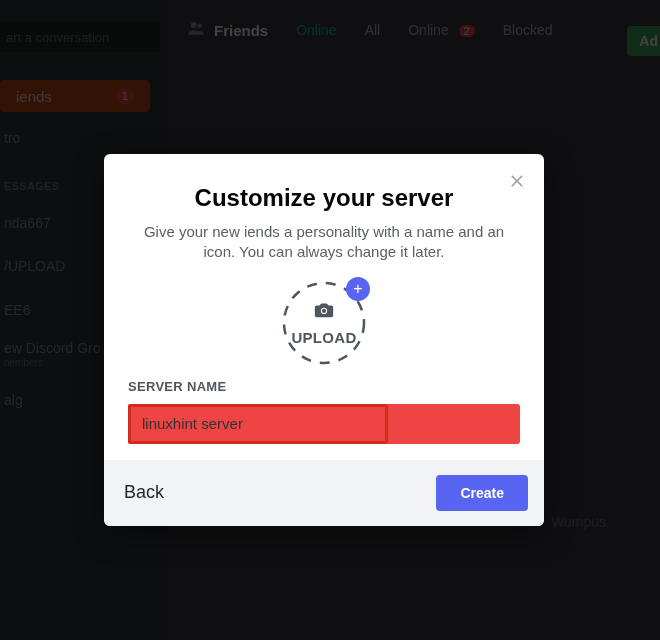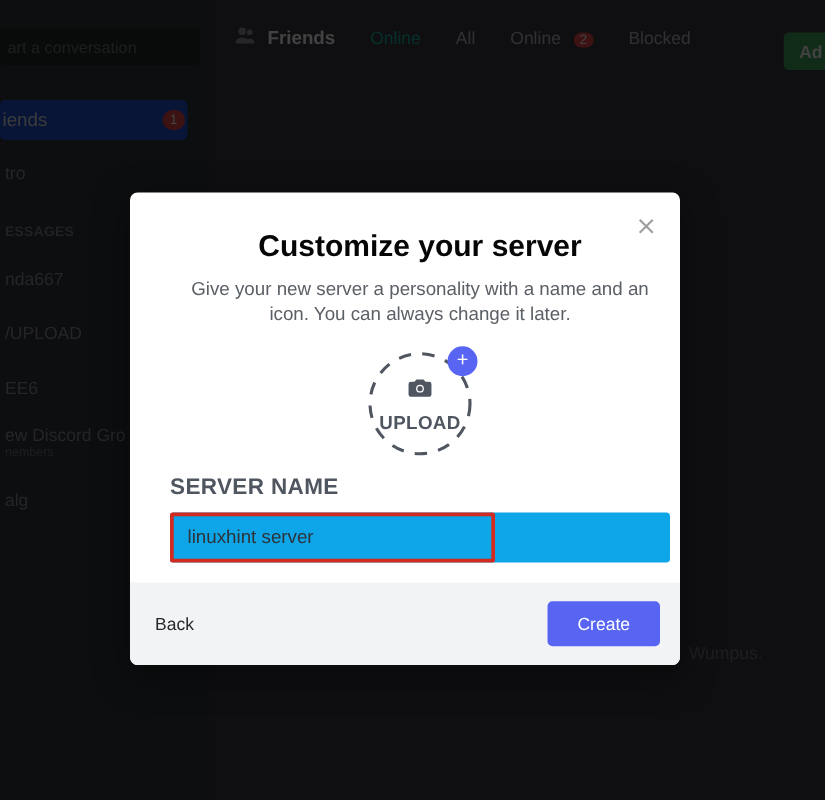--- a/index.html
+++ b/index.html
@@ -17,22 +17,22 @@
       background: #2f3136;
     }
     .bg-search {
       position: absolute; left: 0; top: 22px; width: 160px; height: 30px;
       background: #202225; color: #6e7177; font-size: 13px;
       display: flex; align-items: center; padding-left: 6px;
       border-radius: 4px;
     }
     .bg-friends-row {
       position: absolute; left: 0; top: 80px; width: 150px; height: 32px;
-      background: #1d4ed8; border-radius: 4px; color: #e0e1e4;
-      display: flex; align-items: center; padding: 0 2px;
+      background: #c2410c; border-radius: 4px; color: #e0e1e4;
+      display: flex; align-items: center; padding: 0 16px;
       justify-content: space-between; font-size: 15px; gap: 16px;
     }
     .bg-badge {
       background: #ed4245; color: #fff; border-radius: 10px;
       font-size: 11px; padding: 0 6px; height: 16px; line-height: 16px;
     }
     .bg-side-item {
       position: absolute; left: 0; color: #8d9096; font-size: 14px;
       padding-left: 4px;
     }
@@ -65,21 +65,21 @@
     
     .overlay { position: absolute; inset: 0; background: rgba(0,0,0,0.55); }
 
     
     .modal {
       position: absolute; left: 104px; top: 154px; width: 440px;
       background: #fff; border-radius: 6px; overflow: hidden;
       box-shadow: 0 8px 30px rgba(0,0,0,0.4);
       color: #2e3338;
     }
-    .modal-body { position: relative; padding: 24px 8px 16px; margin-left: 24px; }
+    .modal-body { position: relative; padding: 24px 24px 16px; }
     .close-btn {
       position: absolute; right: 14px; top: 14px; width: 26px; height: 26px;
       display: flex; align-items: center; justify-content: center;
       color: #9b9d9f; cursor: pointer;
     }
     .close-btn svg { width: 18px; height: 18px; }
     .modal h1 {
       text-align: center; font-size: 24px; font-weight: 800;
       color: #060607; margin-top: 6px;
     }
@@ -103,26 +103,26 @@
     .upload-zone .uplabel {
       font-size: 15px; font-weight: 700; color: #4f5660; letter-spacing: 0.3px;
     }
     .plus-badge {
       position: absolute; right: -4px; top: -4px;
       width: 24px; height: 24px; background: #5865f2; border-radius: 50%;
       display: flex; align-items: center; justify-content: center;
       color: #fff; font-size: 16px; font-weight: 400;
     }
     .field-label {
-      font-size: 18px; font-weight: 700; color: #4f5660;
+      font-size: 13px; font-weight: 700; color: #4f5660;
       letter-spacing: 0.3px; margin-top: 10px;
     }
     .input-wrap {
       margin-top: 10px; height: 40px;
-      background: #0ea5e9; border-radius: 3px;
+      background: #ef4444; border-radius: 3px;
       display: flex; align-items: flex-start; position: relative;
     }
     .input-highlight {
       position: absolute; left: 0; top: 0; height: 40px; width: 260px;
       border: 3px solid #d12c1f; border-radius: 2px;
       pointer-events: none;
     }
     .server-input {
       border: none; background: transparent; height: 100%;
       width: 100%; padding: 0 14px; font-size: 15px; color: #2e3338;
@@ -131,25 +131,25 @@
     .tos {
       font-size: 12px; color: #838a93; margin-top: 12px;
     }
     .tos a { color: #0068e0; text-decoration: none; font-weight: 600; }
     .modal-footer {
       background: #f2f3f5; height: 66px;
       display: flex; align-items: center; justify-content: space-between;
       padding: 0 16px;
     }
     .btn-back {
-      color: #26282b; font-size: 14px; background: none; border: none;
+      color: #26282b; font-size: 18px; background: none; border: none;
       cursor: pointer; padding: 8px 4px;
     }
     .btn-create {
-      background: #5865f2; color: #fff; font-size: 14px; font-weight: 400;
+      background: #5865f2; color: #fff; font-size: 14px; font-weight: 700;
       border: none; border-radius: 4px; padding: 10px 24px; cursor: pointer;
     }
   </style>
 </head>
 <body>
 
 <div class="bg-app">
   <div class="bg-sidebar">
     <div class="bg-search">art a conversation</div>
     <div class="bg-friends-row" style="top:80px">
@@ -195,21 +195,21 @@
 
 <div class="modal">
   <div class="modal-body">
     <div class="close-btn">
       <svg viewBox="0 0 24 24" fill="none" stroke="currentColor" stroke-width="2.2">
         <line x1="5" y1="5" x2="19" y2="19"></line>
           <line x1="19" y1="5" x2="5" y2="19"></line>
       </svg>
     </div>
     <h1>Customize your server</h1>
-    <p class="subtitle">Give your new server a personality with a name and an icon. You can always change it later.</p>
+    <p class="subtitle">Give your new iends a personality with a name and an icon. You can always change it later.</p>
     <div class="upload-zone">
       <svg class="dash">
         <circle cx="42" cy="42" r="40" fill="none" stroke="#4f5660" stroke-width="2.5" stroke-dasharray="10 9"></circle>
       </svg>
       <span class="cam">
         <svg viewBox="0 0 24 24" fill="currentColor">
             <path d="M4 7h3l2-2h6l2 2h3a2 2 0 0 1 2 2v9a2 2 0 0 1-2 2H4a2 2 0 0 1-2-2V9a2 2 0 0 1 2-2z"></path>
             <circle cx="12" cy="13" r="3.4" fill="#fff"></circle>
             <circle cx="12" cy="13" r="2.3" fill="currentColor"></circle>
           </svg>

